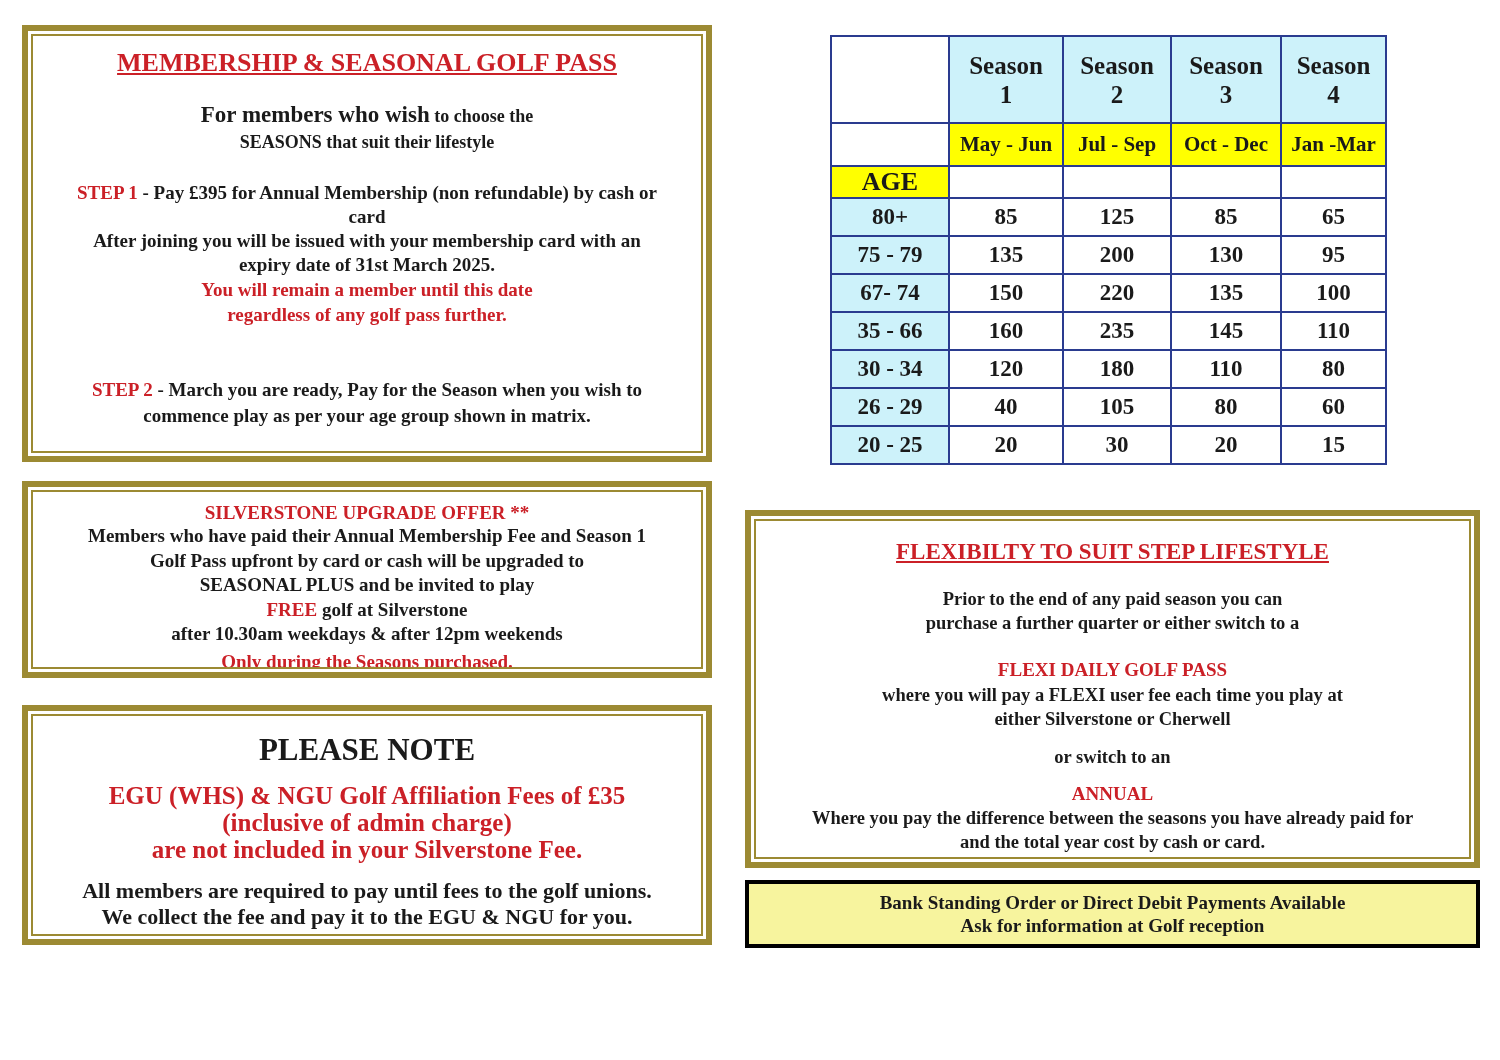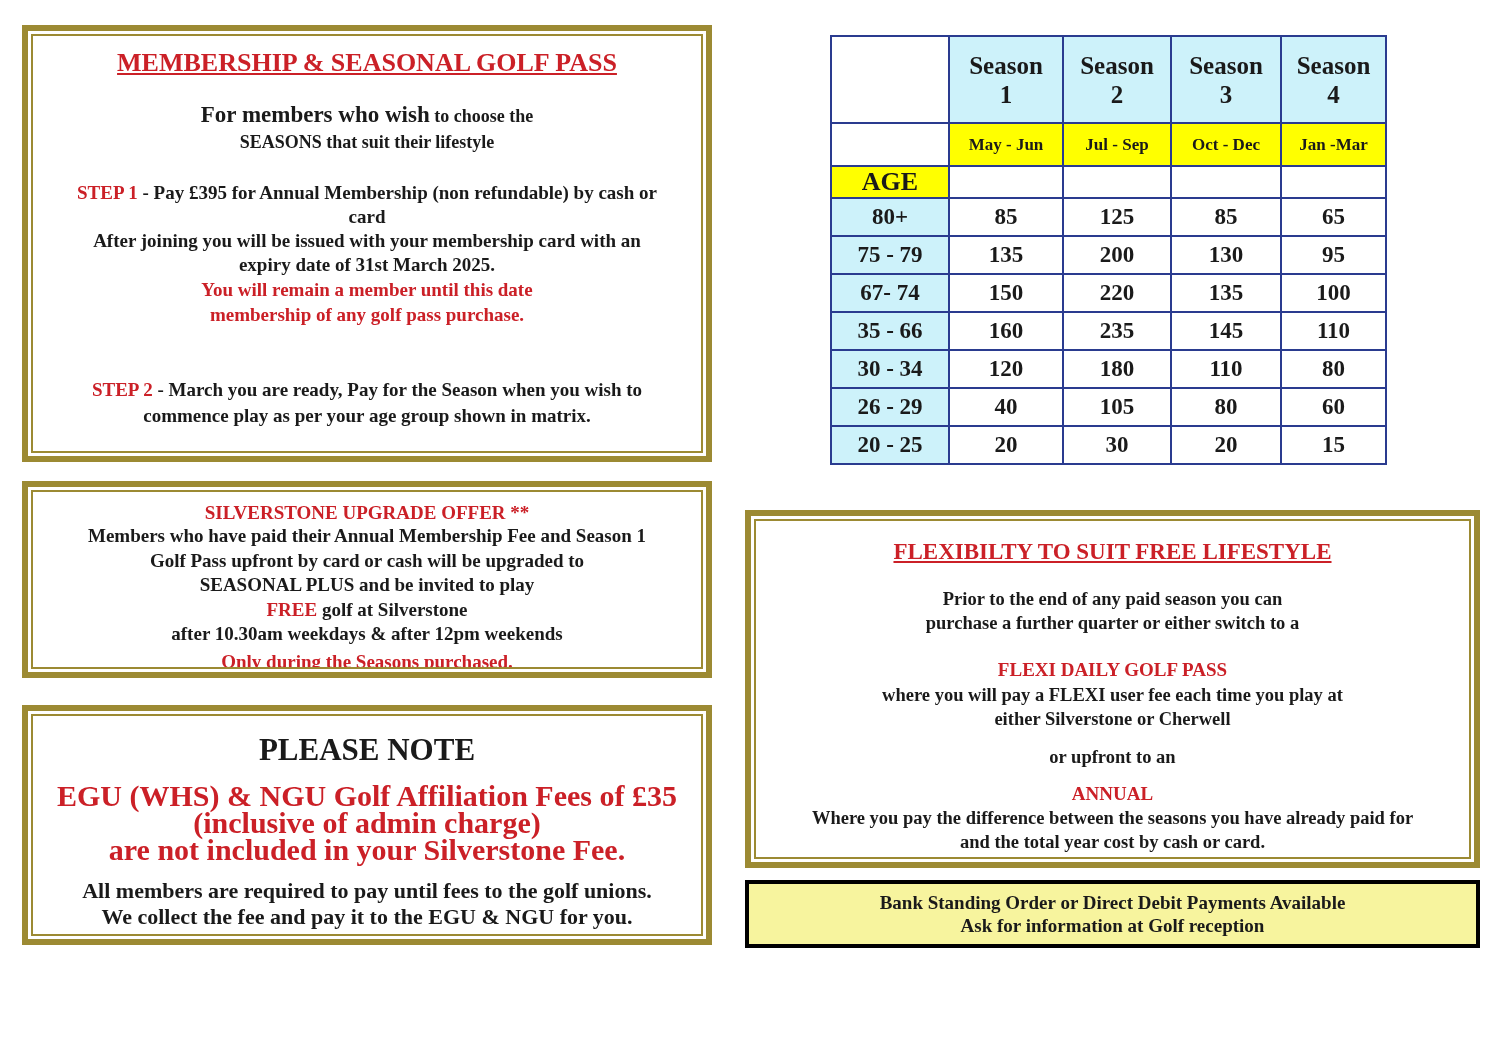--- a/index.html
+++ b/index.html
@@ -36,37 +36,37 @@
   
   #price-table{position:absolute;left:830px;top:35px;border-collapse:collapse;table-layout:fixed;}
   #price-table td{border:2px solid var(--navy);text-align:center;vertical-align:middle;background:#fff;}
   #price-table .c0{width:118px;}
   #price-table .c1{width:114px;}
   #price-table .c2{width:108px;}
   #price-table .c3{width:110px;}
   #price-table .c4{width:105px;}
   #price-table .season-row td{height:87px;font-size:25px;line-height:29px;}
   #price-table .season-row td.season{background:var(--cyan);}
-  #price-table .month-row td{height:43px;font-size:17px;}
+  #price-table .month-row td{height:43px;font-size:21px;}
   #price-table .month-row td.month{background:var(--yellow);}
   #price-table .age-row td{height:20px;font-size:26px;}
   #price-table .age-row td.agehdr{background:var(--yellow);color:var(--ink);}
   #price-table .data-row td{height:38px;font-size:23px;}
   #price-table .data-row td.age{background:var(--cyan);}
 
   
   #silverstone-box{left:22px;top:481px;width:690px;height:197px;}
   #silverstone-box .title{font-size:19px;margin-top:10px;}
   #silverstone-box .body{font-size:19px;line-height:24.5px;}
   #silverstone-box .lastline{margin-top:3px;}
 
   
   #note-box{left:22px;top:705px;width:690px;height:240px;}
   #note-box .title{font-size:31px;margin-top:16px;}
-  #note-box .redblock{margin-top:14px;font-size:30px;line-height:27px;}
+  #note-box .redblock{margin-top:14px;font-size:25px;line-height:27px;}
   #note-box .blackblock{margin-top:15px;font-size:22px;line-height:26px;}
 
   
   #flexibility-box{left:745px;top:510px;width:735px;height:358px;}
   #flexibility-box .title{font-size:23px;margin-top:18px;}
   #flexibility-box .p{font-size:18.5px;line-height:24px;}
   #flexibility-box .p1{margin-top:22px;}
   #flexibility-box .sub1{margin-top:24px;font-size:19px;}
   #flexibility-box .p2{margin-top:2px;}
   #flexibility-box .p3{margin-top:14px;}
@@ -90,21 +90,21 @@
       <div>SEASONS that suit their lifestyle</div>
     </div>
     <div class="step1">
       <div><span class="red">STEP 1</span><span> - Pay £395 for Annual Membership (non refundable) by cash or</span></div>
       <div>card</div>
       <div>After joining you will be issued with your membership card with an</div>
       <div>expiry date of 31st March 2025.</div>
     </div>
     <div class="redlines">
       <div class="red">You will remain a member until this date</div>
-      <div class="red">membership of any golf pass purchase.</div>
+      <div class="red">regardless of any golf pass further.</div>
     </div>
     <div class="step2">
       <div><span class="red">STEP 2</span><span> -  March you are ready, Pay for the Season when you wish to</span></div>
       <div>commence play as per your age group shown in matrix.</div>
     </div>
   </div>
 </div>
 
 <table id="price-table">
   <tbody>
@@ -209,31 +209,31 @@
     </div>
     <div class="blackblock">
       <div>All members are required to pay until fees to the golf unions.</div>
       <div>We collect the fee and pay it to the EGU &amp; NGU for you.</div>
     </div>
   </div>
 </div>
 
 <div class="gold-box" id="flexibility-box">
   <div class="gold-inner">
-    <div class="title red u">FLEXIBILTY TO SUIT FREE LIFESTYLE</div>
+    <div class="title red u">FLEXIBILTY TO SUIT STEP LIFESTYLE</div>
     <div class="p p1">
       <div>Prior to the end of any paid season you can</div>
       <div>purchase a further quarter or either switch to a</div>
     </div>
     <div class="sub1 red">FLEXI DAILY GOLF PASS</div>
     <div class="p p2">
       <div>where you will pay a FLEXI user fee each time you play at</div>
       <div>either Silverstone or Cherwell</div>
     </div>
-    <div class="p p3">or upfront to an</div>
+    <div class="p p3">or switch to an</div>
     <div class="sub2 red">ANNUAL</div>
     <div class="p p4">
       <div>Where you pay the difference between the seasons you have already paid for</div>
       <div>and the total year cost by cash or card.</div>
       <div><span>You will then be entitled to play at Silverstone for </span><span class="red">FREE</span><span>.</span></div>
     </div>
   </div>
 </div>
 
 <div id="bank-box">

